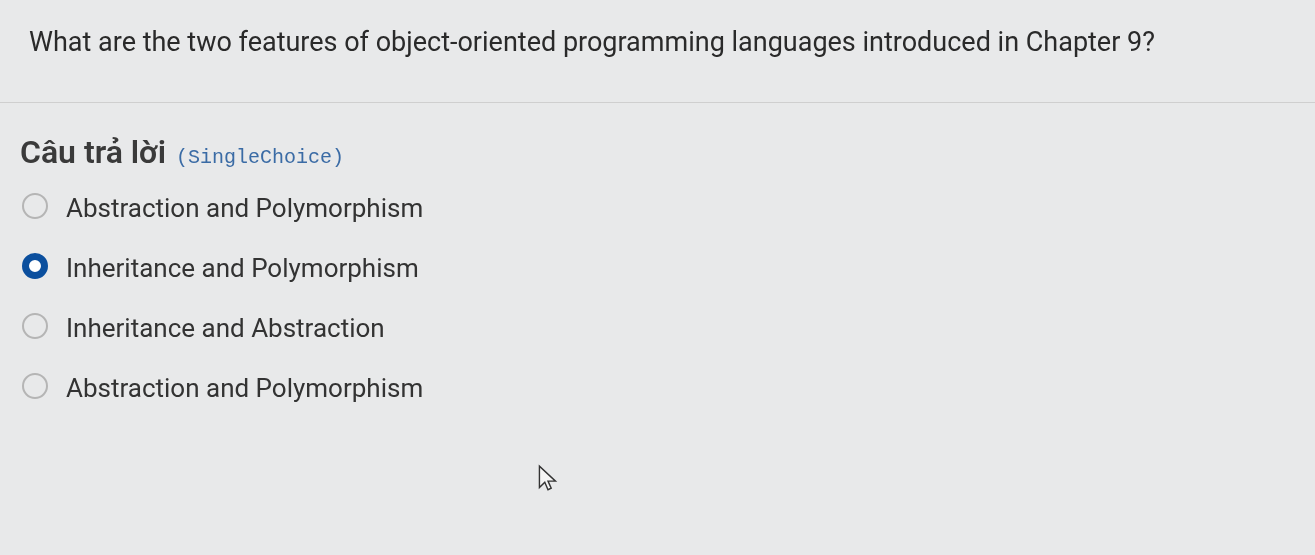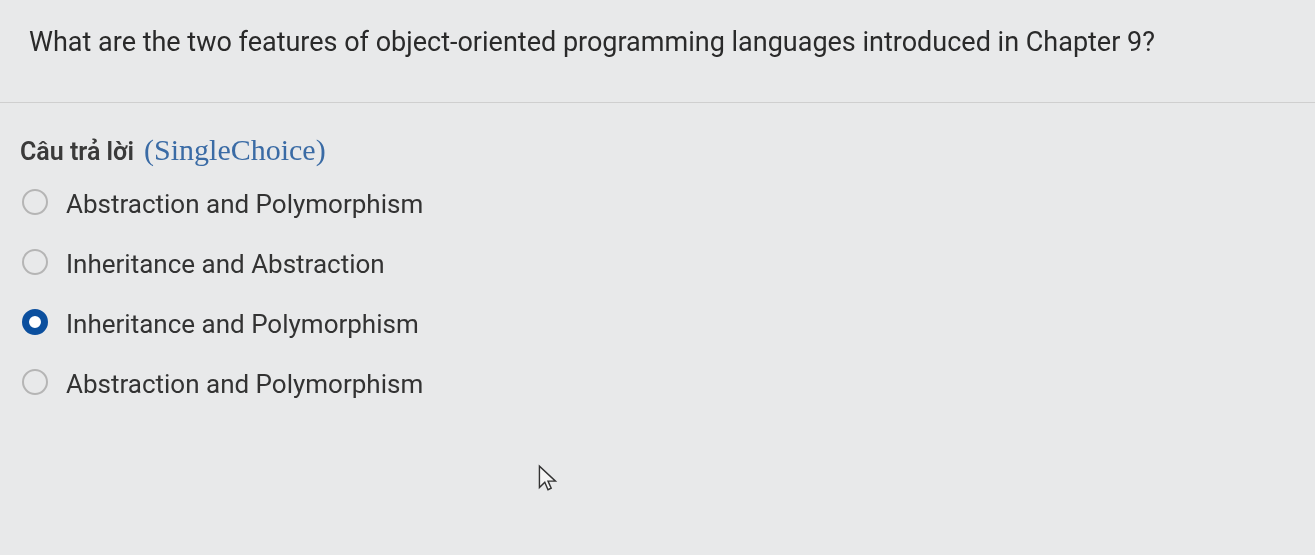--- a/index.html
+++ b/index.html
@@ -33,27 +33,27 @@
     .answer-section {
       padding: 30px 20px 10px 20px;
     }
     .answer-header {
       margin-bottom: 22px;
       display: flex;
       align-items: baseline;
       gap: 10px;
     }
     .answer-label {
-      font-size: 25px;
+      font-size: 32px;
       font-weight: 600;
       color: #3a3a3a;
     }
     .answer-type {
-      font-family: Liberation Serif, serif;
-      font-size: 30px;
+      font-family: Liberation Mono, monospace;
+      font-size: 20px;
       color: #3a6ba5;
       font-weight: 400;
     }
     .option-row {
       display: flex;
       align-items: flex-start;
       gap: 18px;
       margin-bottom: 30px;
       padding-left: 2px;
     }
@@ -106,27 +106,27 @@
     <span class="answer-label">Câu trả lời</span>
     <span class="answer-type">(SingleChoice)</span>
   </div>
 
   <div class="option-row">
     <div class="radio"></div>
     <div class="option-text">Abstraction and Polymorphism</div>
   </div>
 
   <div class="option-row">
-    <div class="radio"></div>
-    <div class="option-text">Inheritance and Abstraction</div>
+    <div class="radio selected"></div>
+    <div class="option-text">Inheritance and Polymorphism</div>
   </div>
 
   <div class="option-row">
-    <div class="radio selected"></div>
-    <div class="option-text">Inheritance and Polymorphism</div>
+    <div class="radio"></div>
+    <div class="option-text">Inheritance and Abstraction</div>
   </div>
 
   <div class="option-row">
     <div class="radio"></div>
     <div class="option-text">Abstraction and Polymorphism</div>
   </div>
 </div>
 
 <div class="cursor">
   <svg viewBox="0 0 20 28">

